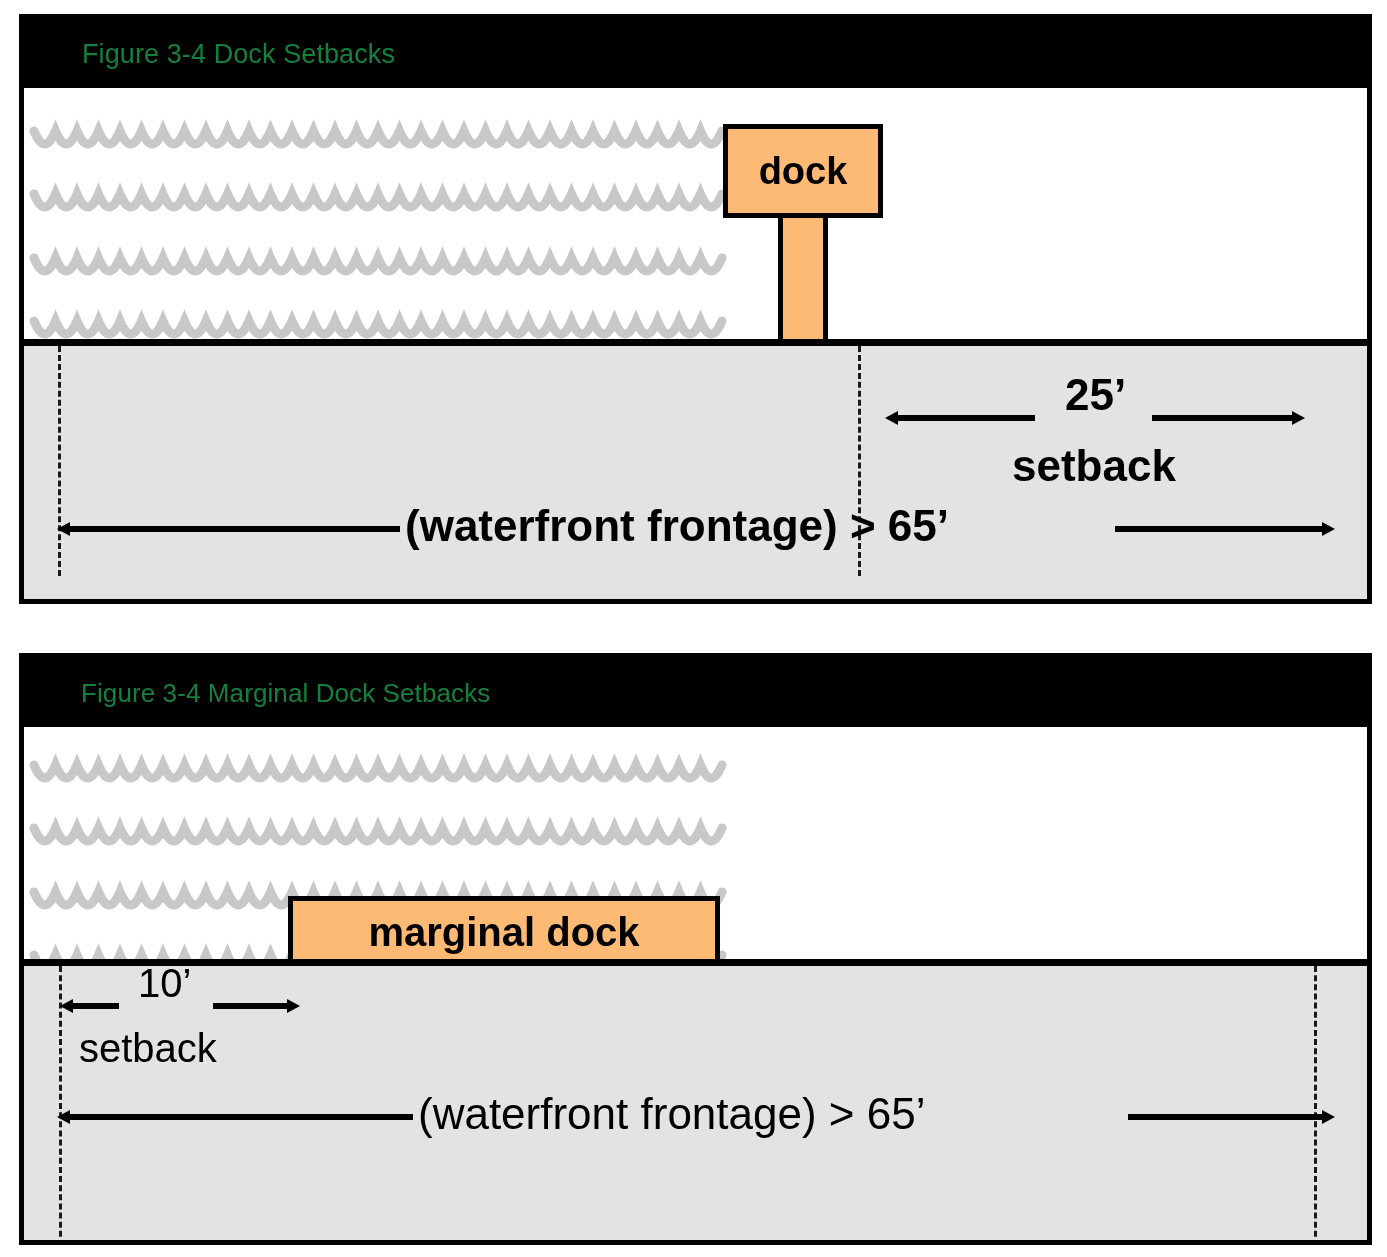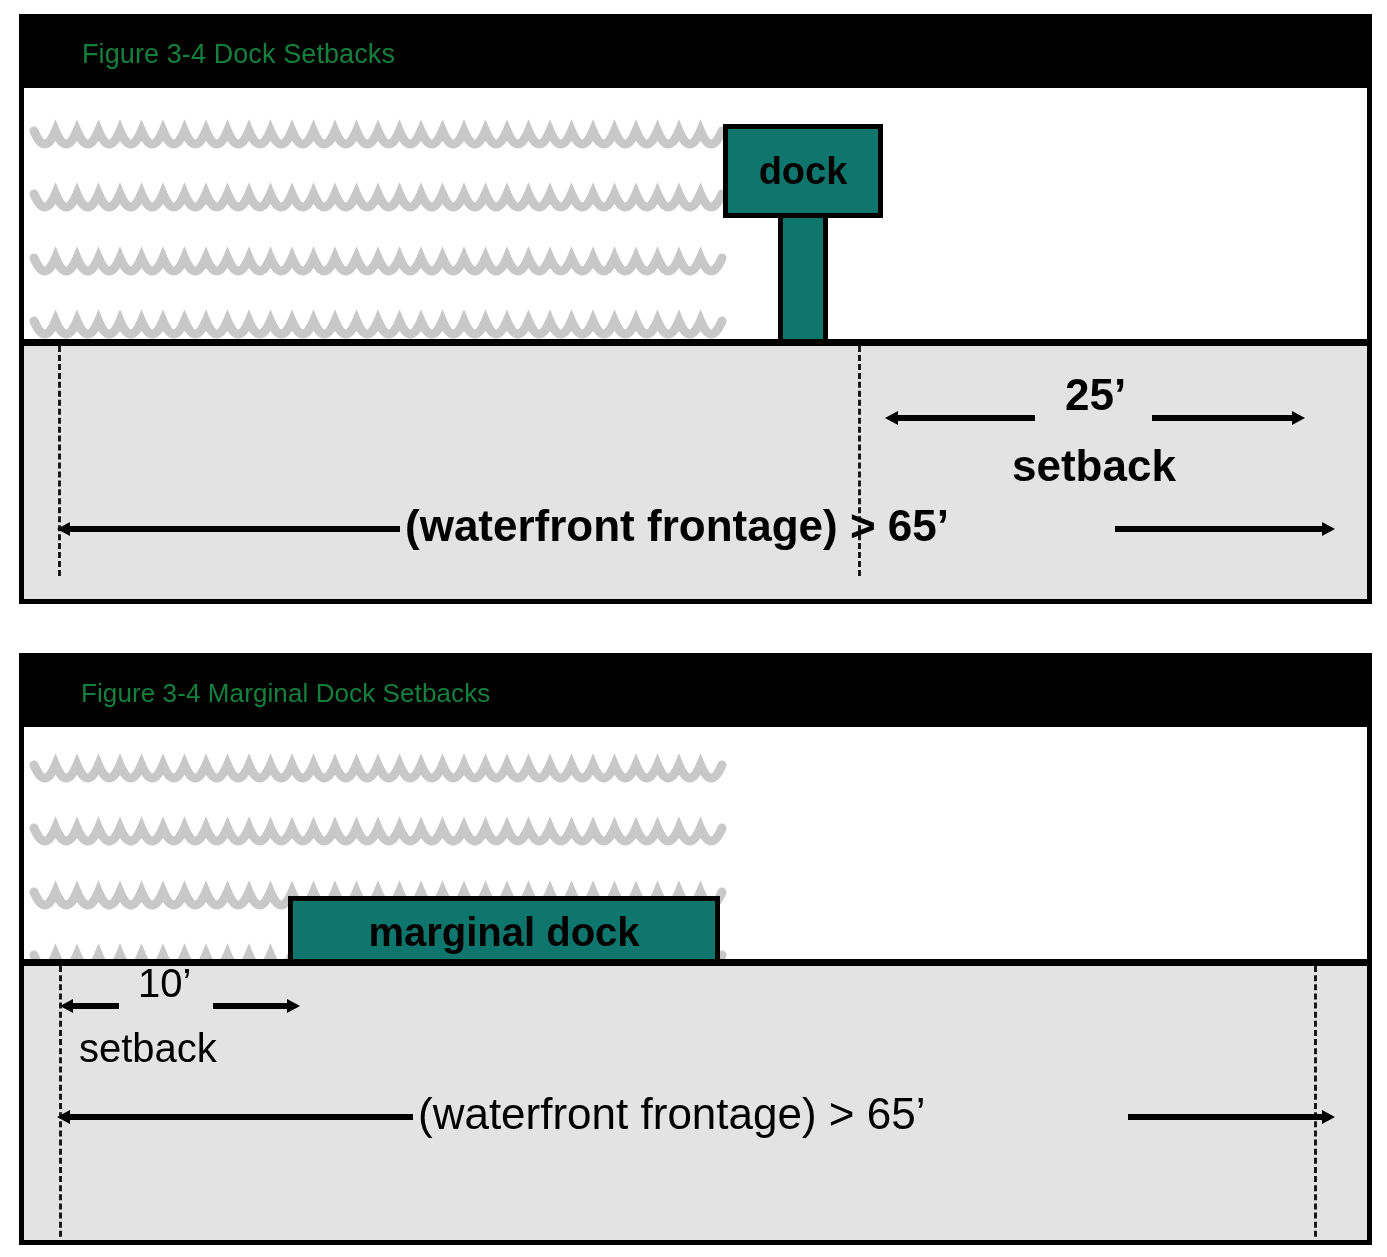--- a/index.html
+++ b/index.html
@@ -89,21 +89,21 @@
     font-size: 44px;
     color: #000000;
     white-space: nowrap;
     font-family: "Liberation Sans", sans-serif;
   }
   .dim-label.small { font-size: 40px; }
 
   .dock-structure { position: absolute; }
   .dock-head, .dock-stem, .marginal-dock {
     position: absolute;
-    background: #0f766e;
+    background: #fdba74;
     border: 5px solid #000000;
     box-sizing: border-box;
   }
   .dock-label {
     position: absolute;
     left: 0; right: 0;
     text-align: center;
     font-weight: bold;
     color: #000000;
     white-space: nowrap;

